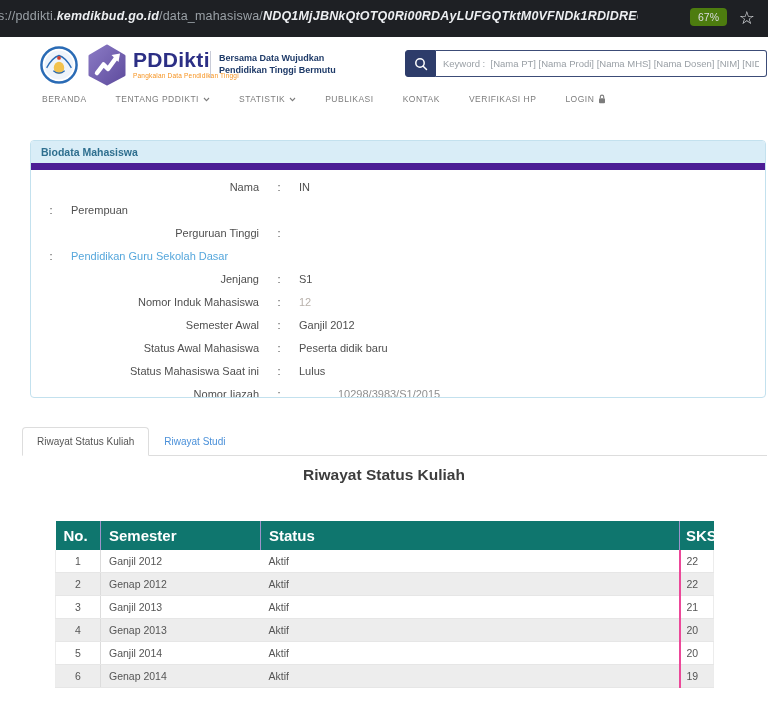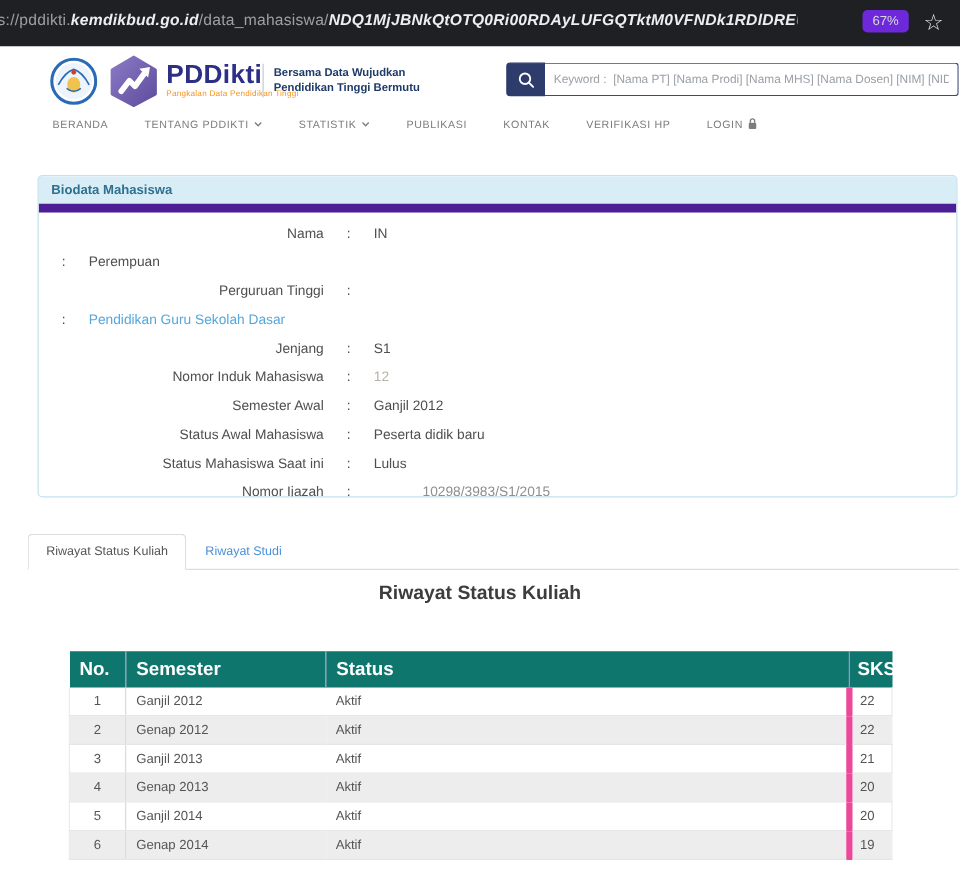--- a/index.html
+++ b/index.html
@@ -11,21 +11,21 @@
 
   
   .browser-bar { position:absolute; left:0; top:0; width:768px; height:37px; background:#1e2024; }
   .url-text {
     position:absolute; left:-2px; top:9px; white-space:nowrap;
     font-size:12.5px; letter-spacing:.2px; overflow:hidden; max-width:640px;
   }
   .url-text .dim { color:#9aa0a6; }
   .url-text .lit { color:#eceef1; font-weight:bold;font-style:italic; }
   .zoom-badge {
-    position:absolute; right:41px; top:8px; background:#6d28d9; color:#d9dbdf;
+    position:absolute; right:41px; top:8px; background:#4d7c0f; color:#d9dbdf;
     font-size:10.5px; padding:3px 8px; border-radius:4px;
   }
   .star-btn { position:absolute; right:13px; top:5px; color:#e2e4e7; font-size:18px; line-height:26px; }
 
   
   .logo-kemdikbud { position:absolute; left:40px; top:46px; width:38px; height:38px; }
   .logo-pddikti  { position:absolute; left:86px; top:44px; width:42px; height:42px; }
   .brand-text { position:absolute; left:133px; top:49px; }
   .brand-name { font-size:21px; font-weight:bold; color:#2c2f85; line-height:22px; letter-spacing:.3px; }
   .brand-sub  { font-size:6.5px; color:#f6921e; margin-top:1px; letter-spacing:.2px; }
@@ -90,21 +90,21 @@
     background:#0f766e; color:#fff; font-weight:bold; text-align:left;
     padding:6px 8px; border-right:1px solid #9d93cb; font-size:15px;
   }
   .data-table th:last-child { border-right:none; }
   .data-table td {
     padding:5px 8px; color:#555; border-bottom:1px solid #e6e6e6; background:transparent;
     overflow:hidden; white-space:nowrap;
   }
   .data-table tr.alt td { background:#ededed; }
   .data-table td.c-no { text-align:center; border-right:1px solid #dcdcdc; border-left:1px solid #ececec; }
-  .data-table td.c-sks { border-left:5px solid #ec4899; border-right:1px solid #ececec; padding-left:6px;margin-left:27px; }
+  .data-table td.c-sks { border-left:2px solid #ec4899; border-right:1px solid #ececec; padding-left:6px;margin-left:27px; }
   .data-table th.c-sks { padding:6px 3px 6px 6px; }
 </style>
 </head>
 <body>
 
 <div class="browser-bar">
   <div class="url-text"><span class="dim">s://pddikti.</span><span class="lit">kemdikbud.go.id</span><span class="dim">/data_mahasiswa/</span><span class="lit">NDQ1MjJBNkQtOTQ0Ri00RDAyLUFGQTktM0VFNDk1RDlDREU4</span></div>
   <div class="zoom-badge">67%</div>
   <div class="star-btn">☆</div>
 </div>

